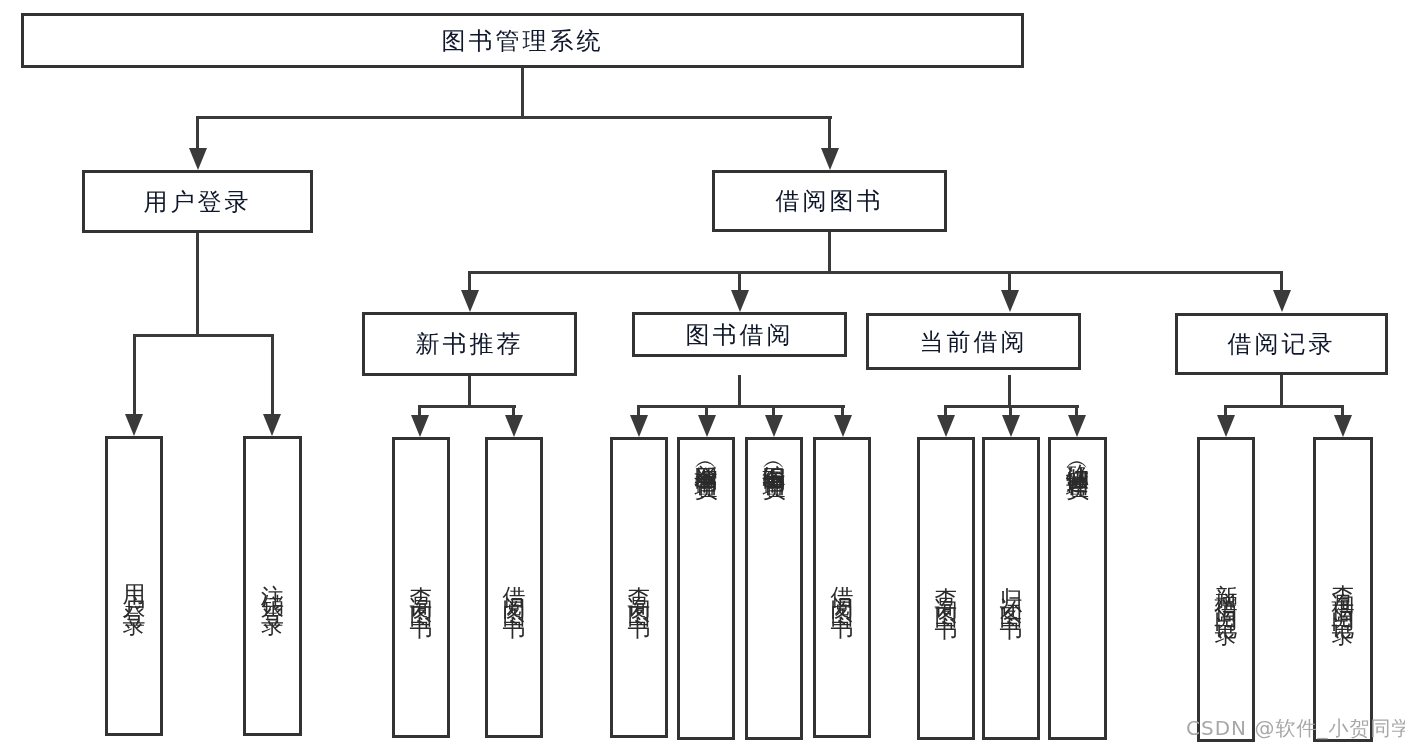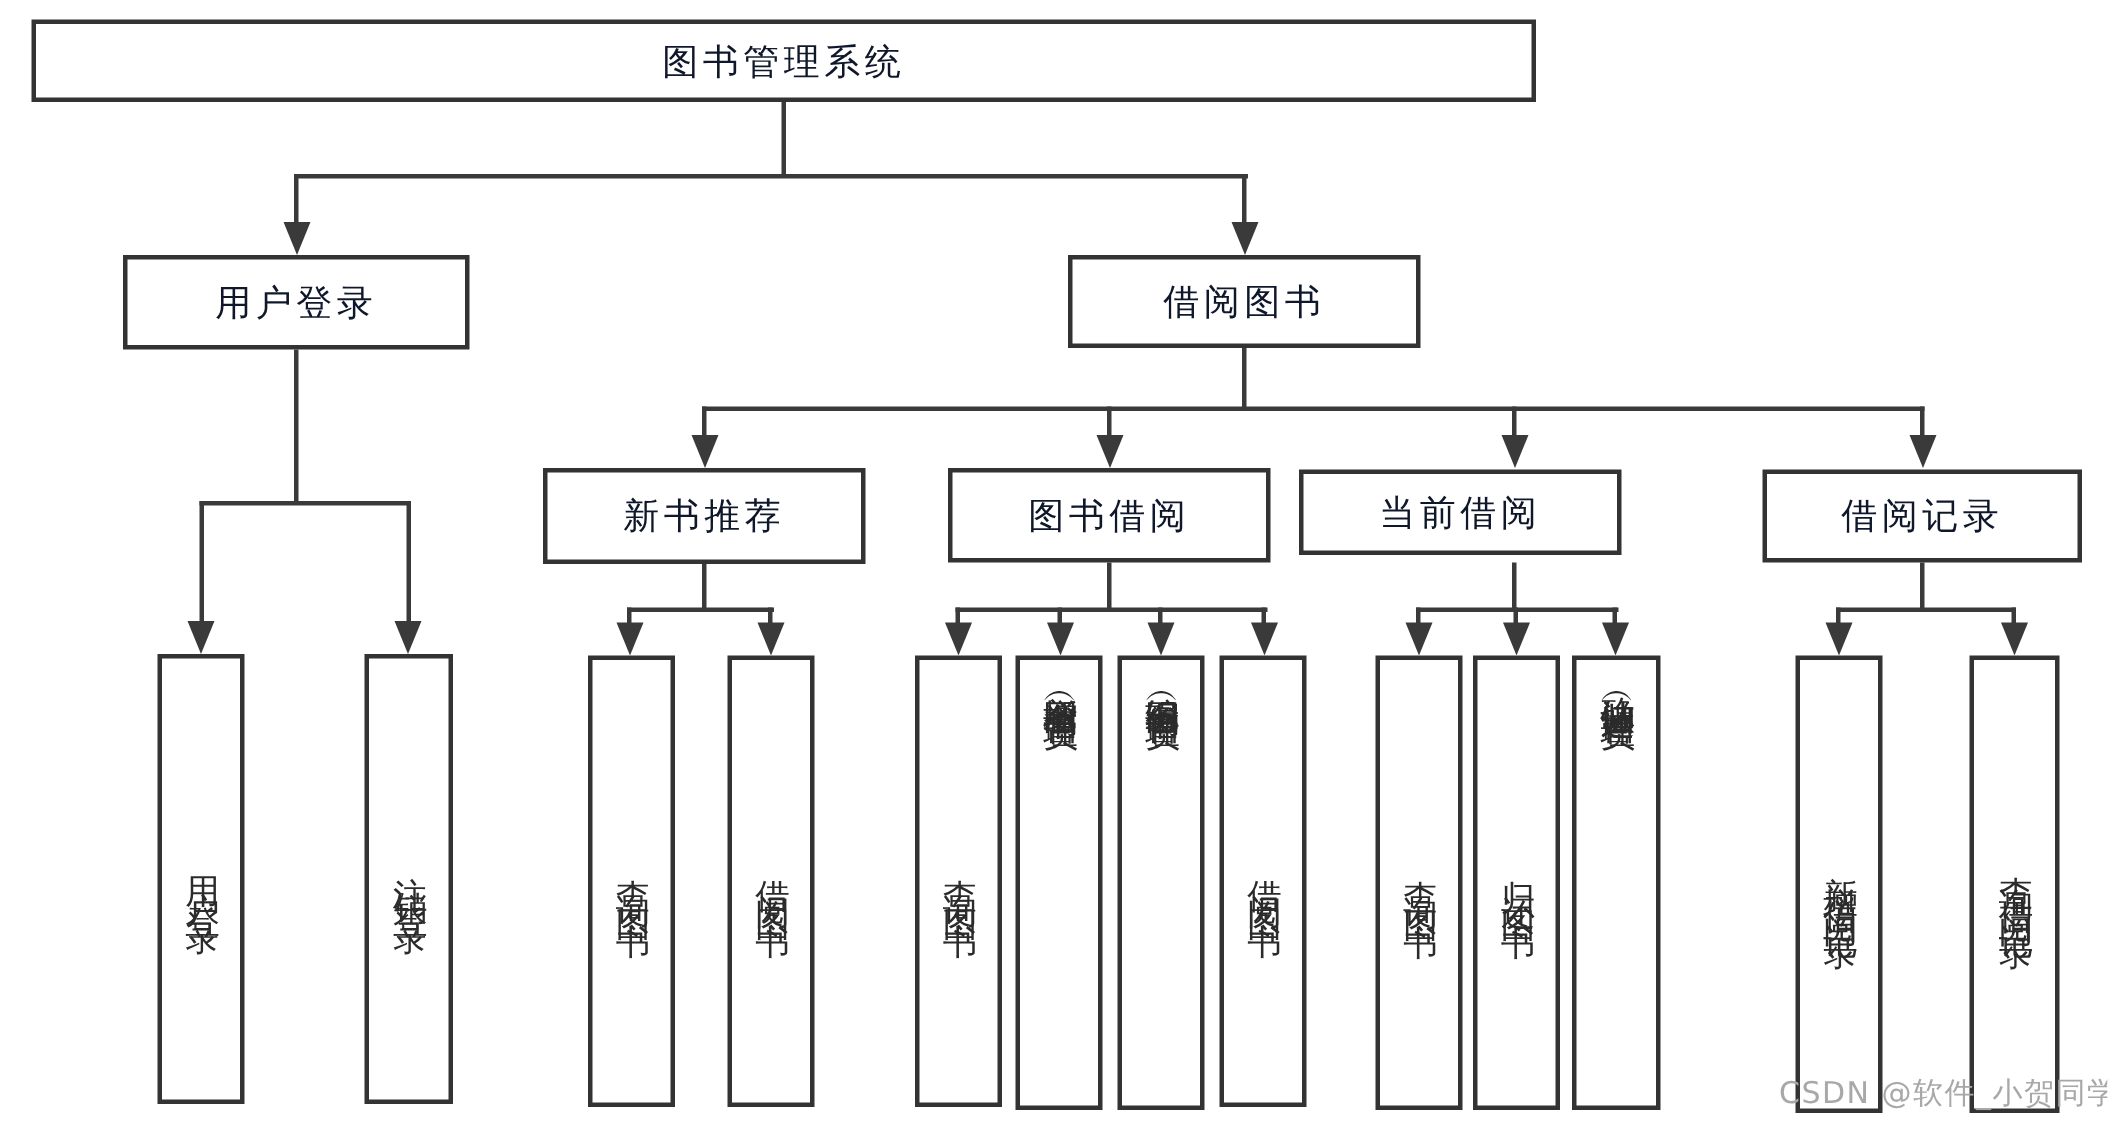--- a/index.html
+++ b/index.html
@@ -93,21 +93,21 @@
   <div class="vl" style="left:738px;top:271px;height:21px"></div>
   <div class="ar" style="left:731px;top:290px"></div>
   <div class="vl" style="left:1008px;top:271px;height:21px"></div>
   <div class="ar" style="left:1001px;top:290px"></div>
   <div class="vl" style="left:1280px;top:271px;height:21px"></div>
   <div class="ar" style="left:1273px;top:290px"></div>
 
   <div class="box hbox" style="left:362px;top:312px;width:215px;height:64px">
     <span class="lbl">新书推荐</span>
   </div>
-  <div class="box hbox" style="left:632px;top:312px;width:215px;height:63px">
+  <div class="box hbox" style="left:632px;top:312px;width:215px;height:45px">
     <span class="lbl">图书借阅</span>
   </div>
   <div class="box hbox" style="left:866px;top:313px;width:215px;height:57px">
     <span class="lbl">当前借阅</span>
   </div>
   <div class="box hbox" style="left:1175px;top:313px;width:213px;height:62px">
     <span class="lbl">借阅记录</span>
   </div>
 
   <div class="vl" style="left:468px;top:376px;height:31px"></div>

